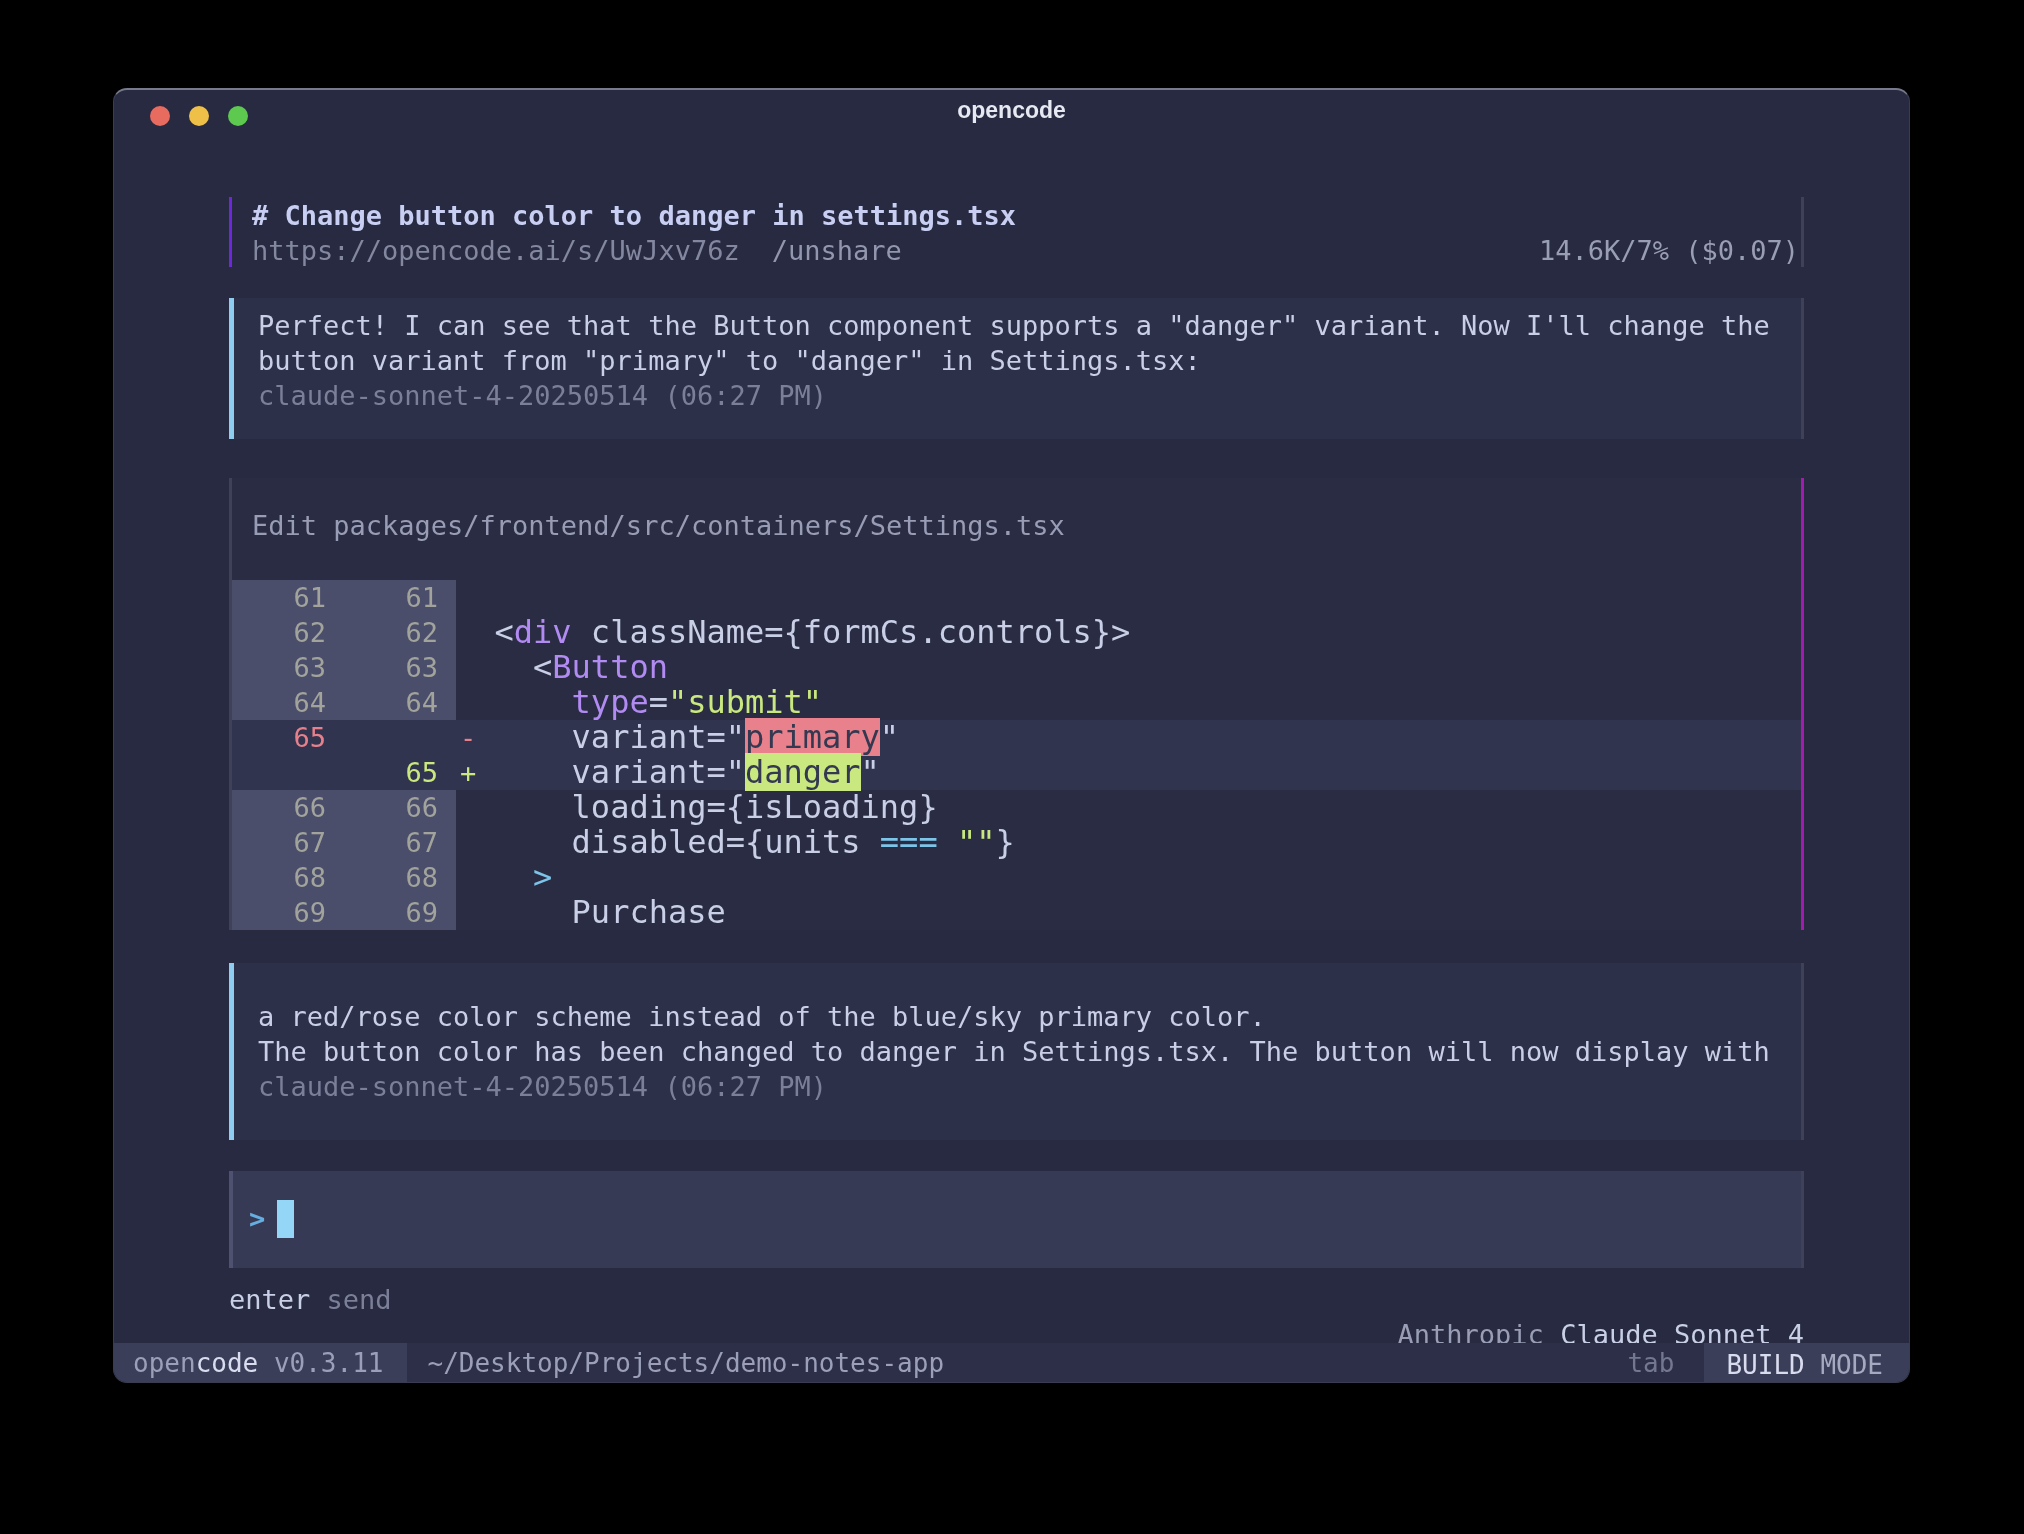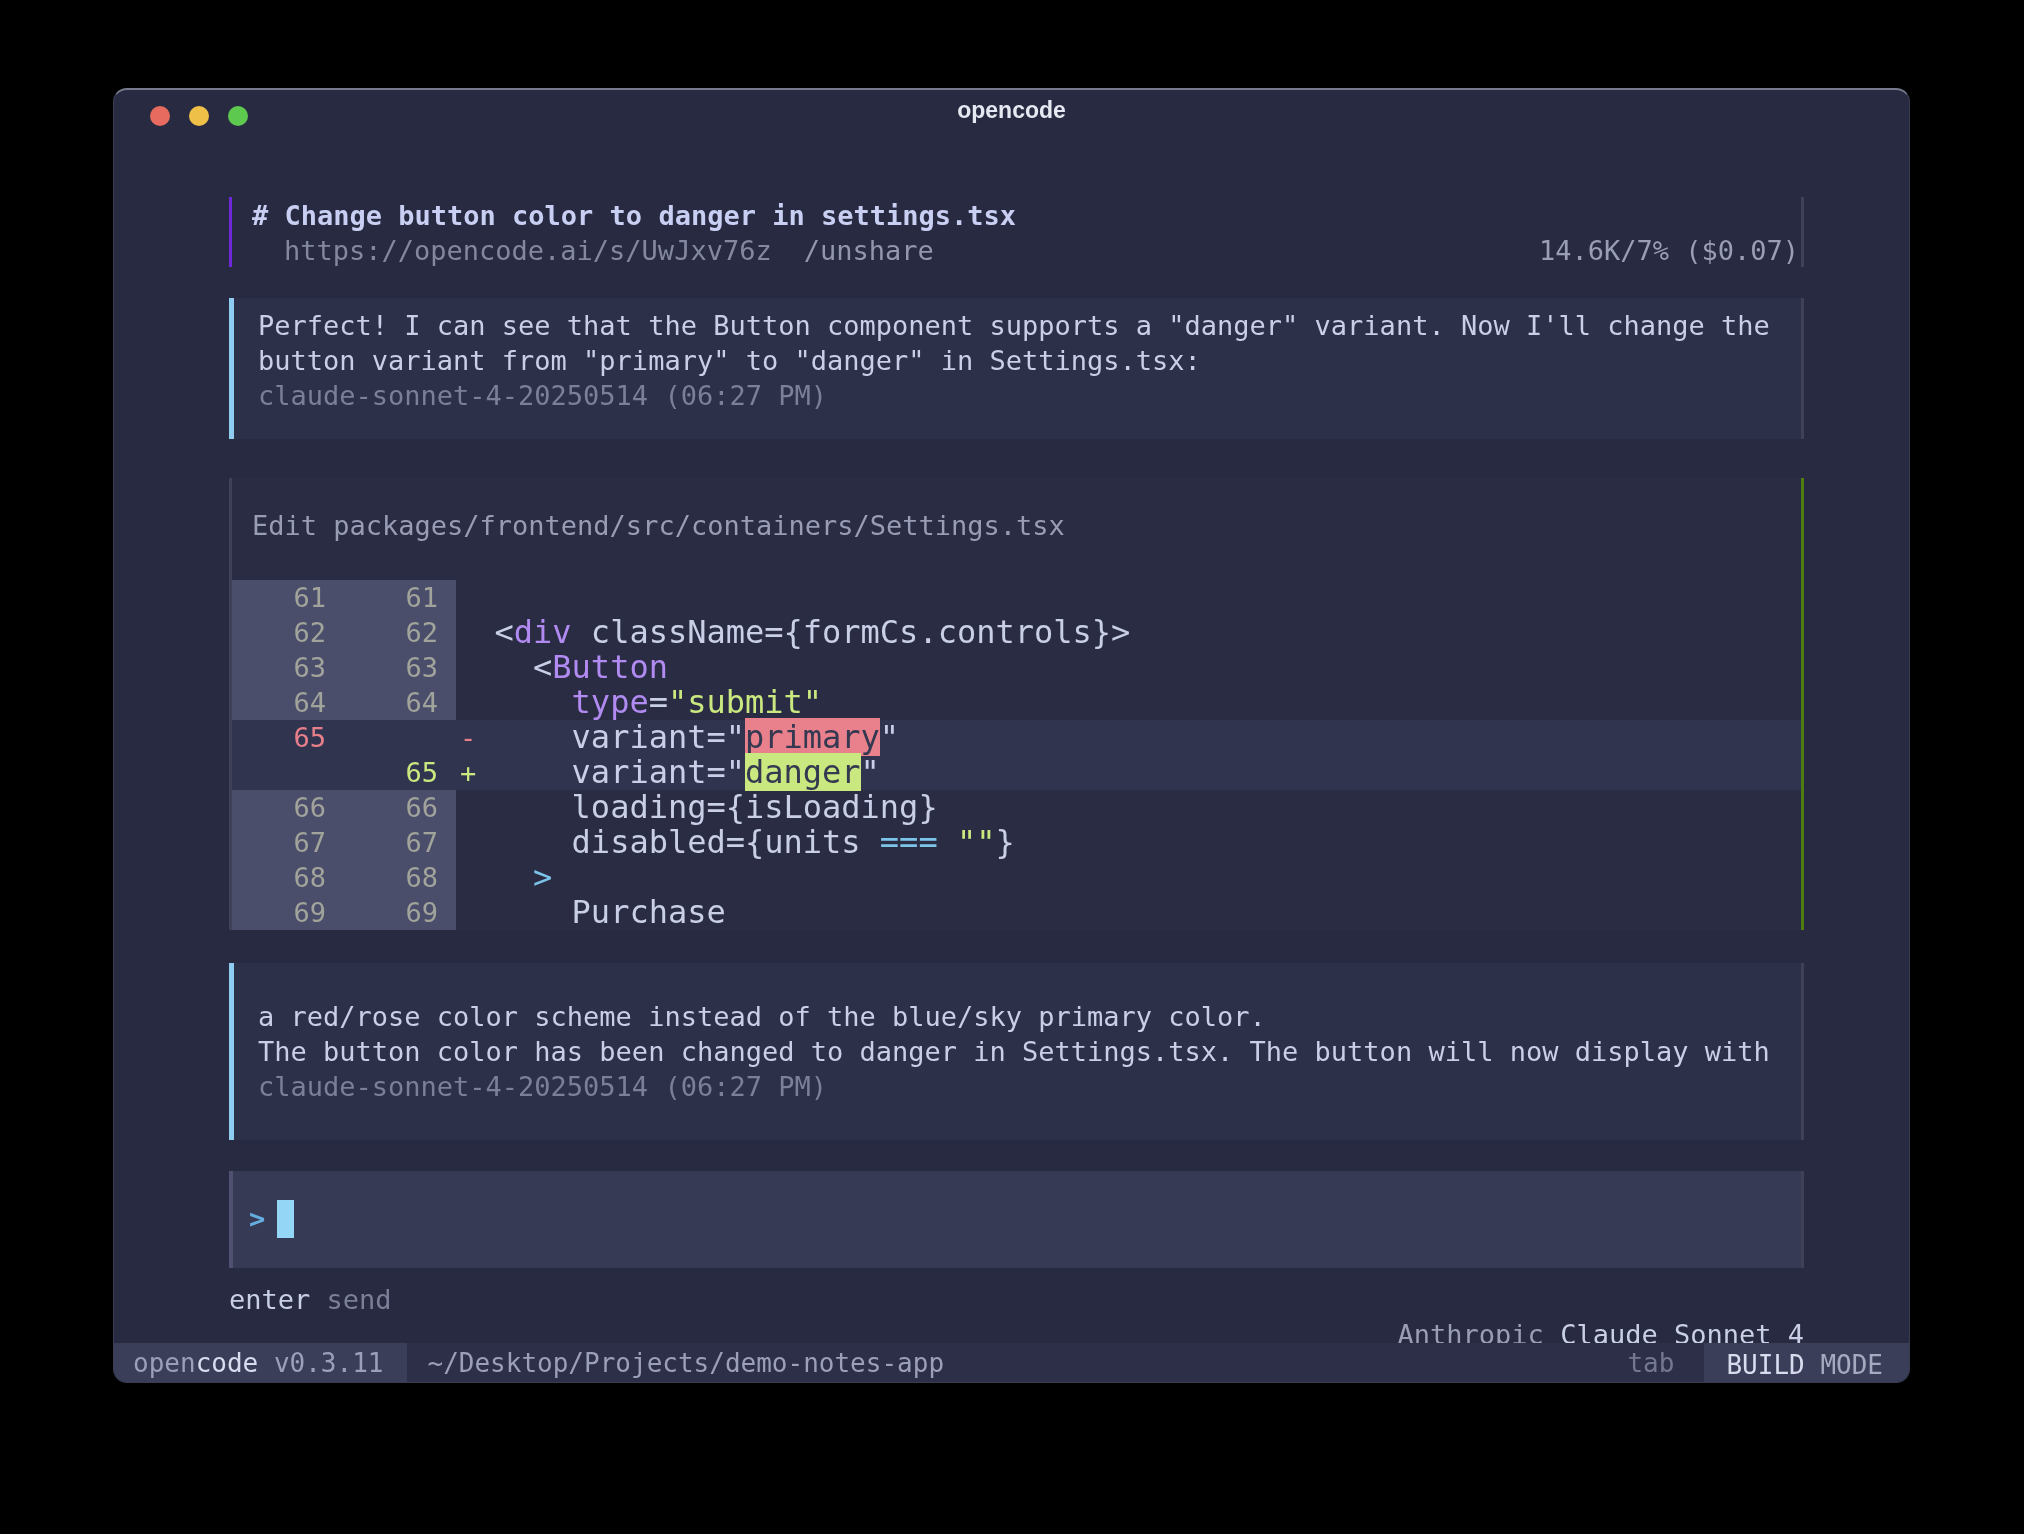--- a/index.html
+++ b/index.html
@@ -23,37 +23,37 @@
     font-size:23px; color:#e6e8f2;
   }
 
   
   .main { margin-left:115px; width:1575px; }
   .borderedL { border-left:3px solid #6d28d9; }
   .borderedR { border-right:3px solid #3e4157; }
 
   .session-header { height:70px; padding-left:20px; padding-top:1px; }
   .sh-title { font-size:27px; line-height:35px; font-weight:bold; color:#c8cff2; white-space:pre; }
-  .sh-row2 { display:flex; font-size:27px; line-height:35px;margin-left:32px; }
+  .sh-row2 { display:flex; font-size:27px; line-height:35px; }
   .sh-url { color:#83879f; }
   .sh-unshare { color:#9296ae; margin-left:32px; }
   .sh-stats { margin-left:auto; color:#9a9eb4; padding-right:2px; }
 
   .message {
     background:#2d3049; border-left:5px solid #8ecdf0; border-right:3px solid #3e4157;
     padding:10px 0 26px 24px; margin-top:31px;
   }
   .message.second { margin-top:33px; padding:36px 0 36px 24px; }
   .mline { font-size:27px; line-height:35px; color:#c9cfe6; white-space:pre; }
   .mmeta { font-size:27px; line-height:35px; color:#7b7f98; white-space:pre; }
 
   
   .diffcard {
     margin-top:39px; background:#292c43;
-    border-left:3px solid #3e4157; border-right:3px solid #4d7c0f;
+    border-left:3px solid #3e4157; border-right:3px solid #a21caf;
   }
   .diff-title { padding:30px 0 0 20px; font-size:27px; line-height:35px; color:#989cb4; white-space:pre; }
   .difftable { margin-top:37px; }
   .drow { display:flex; height:35px; }
   .drow .lno {
     flex:none; width:112px; padding-right:18px; text-align:right;
     font-size:27px; line-height:35px; color:#a2a49c; background:#4b4e6b; white-space:pre;
   }
   .drow .codecell { flex:1; position:relative; }
   .drow .codecell pre {

